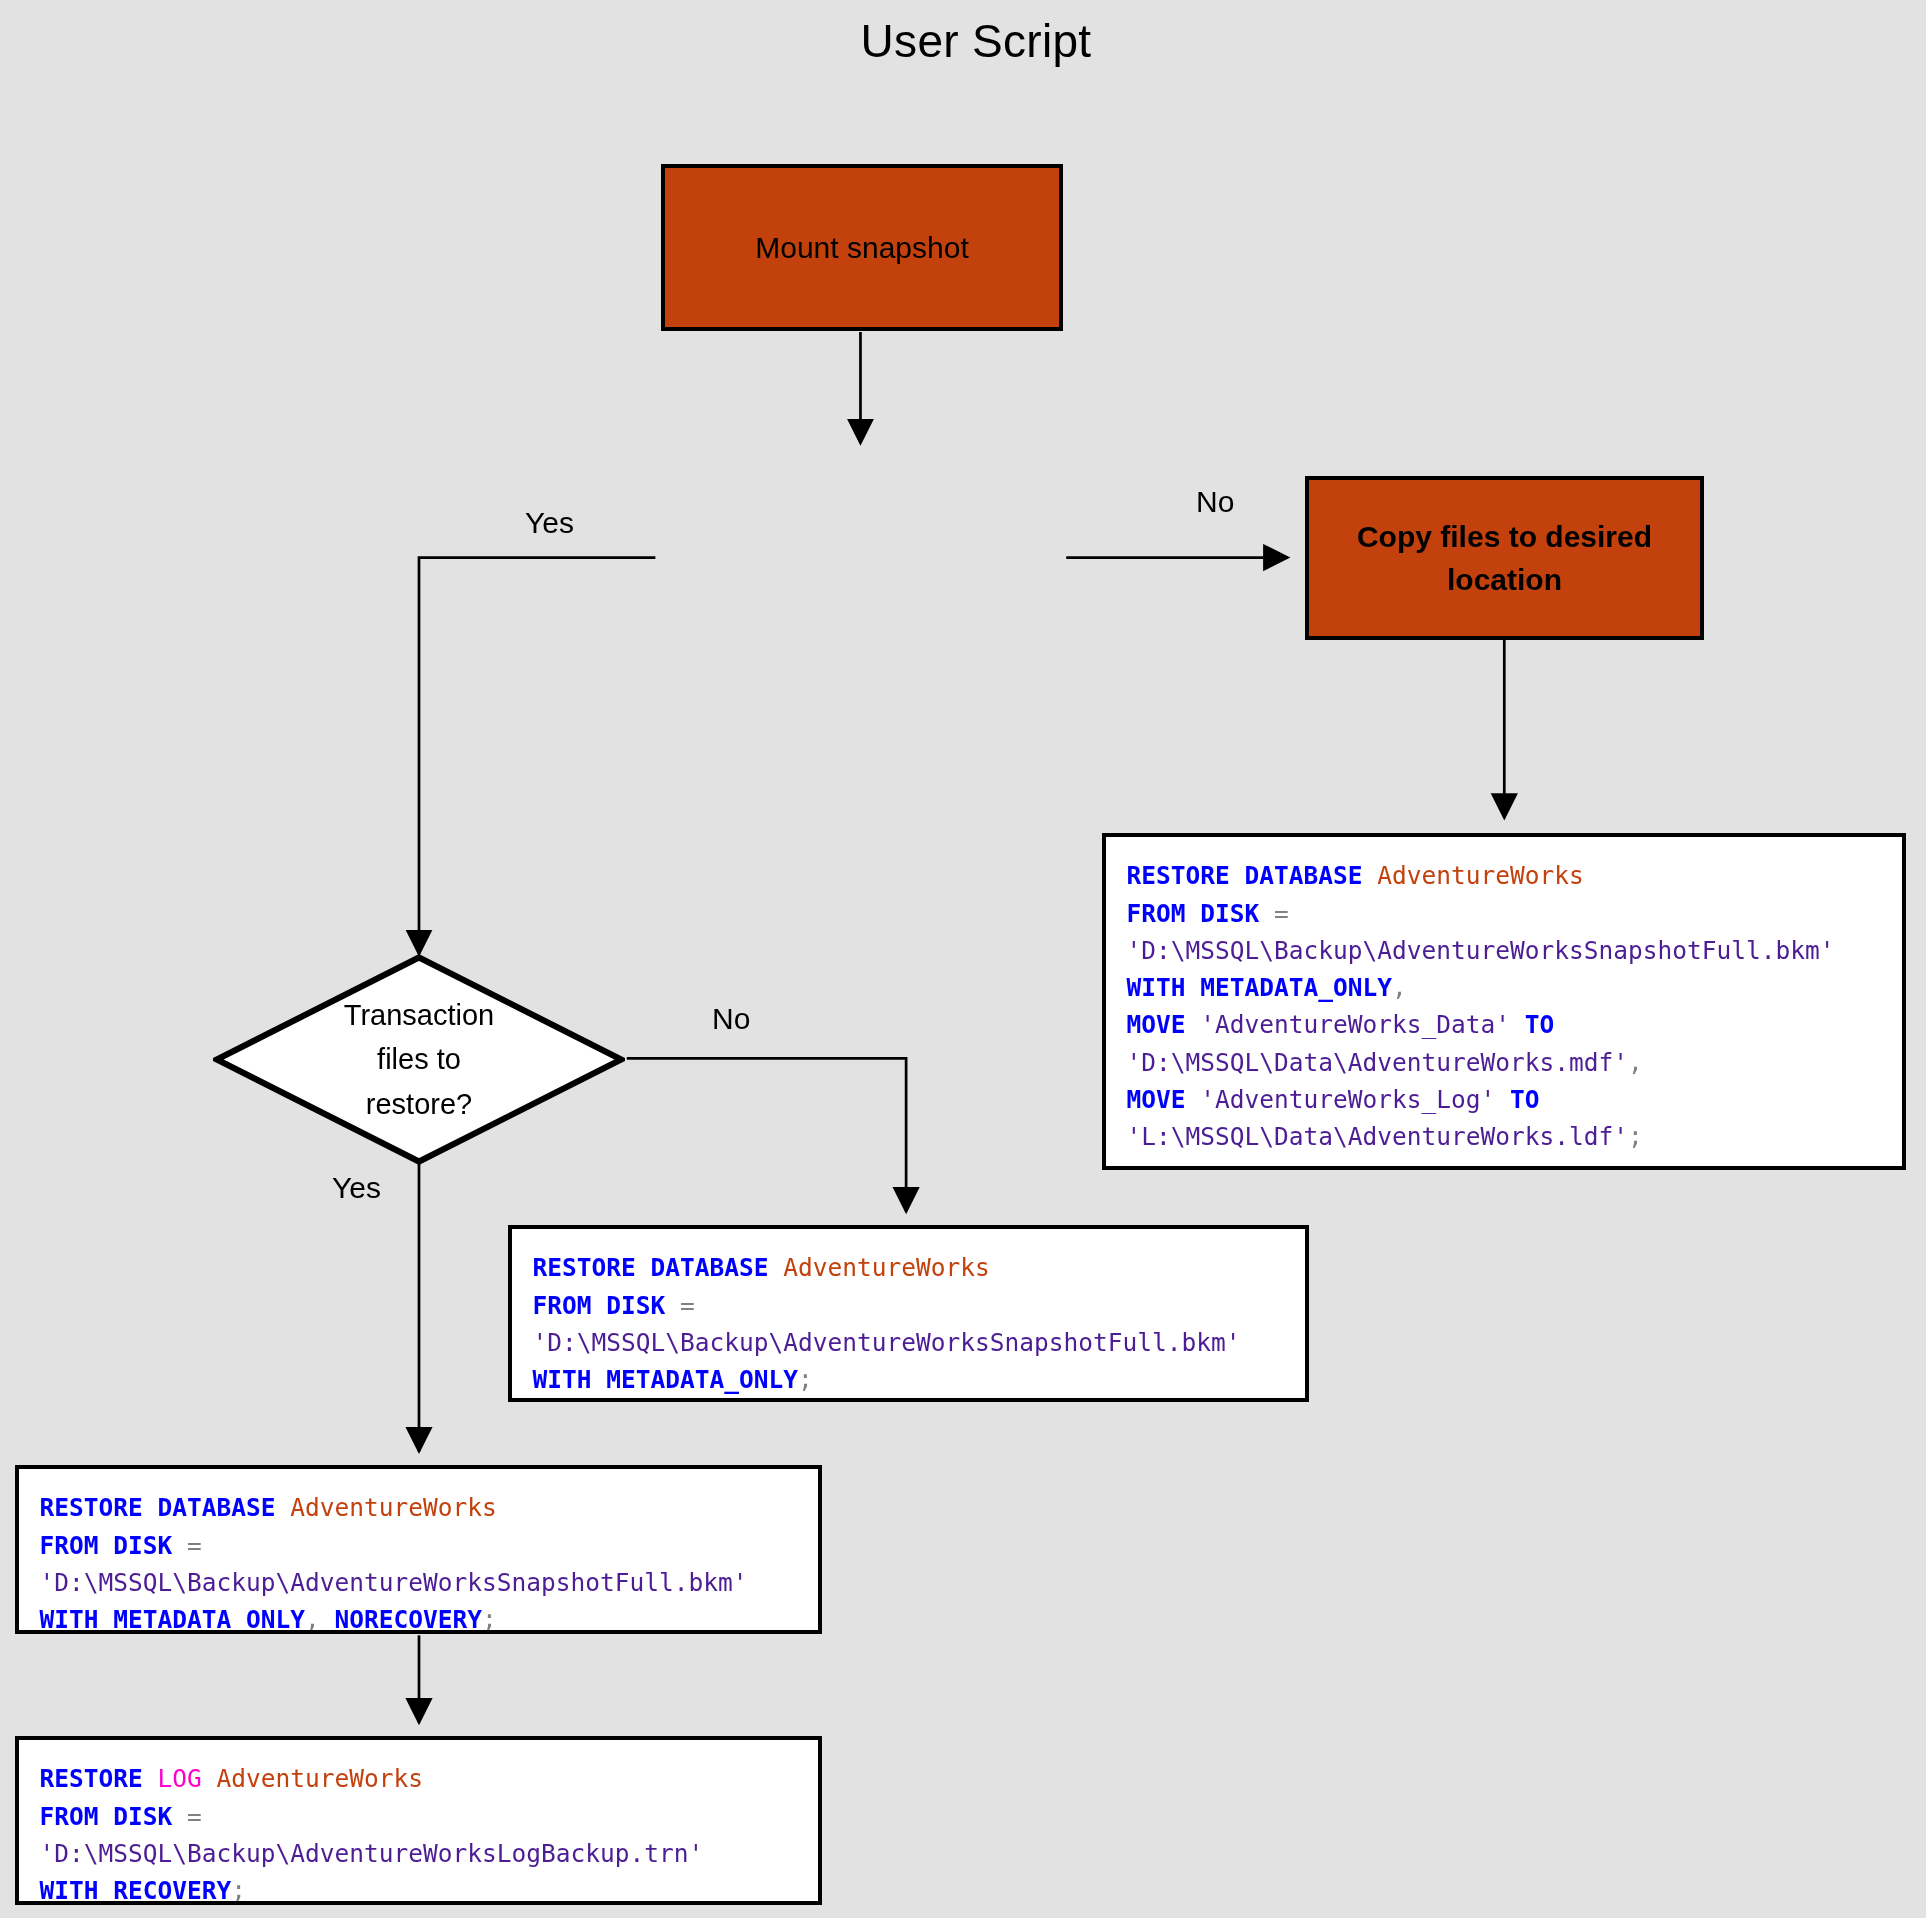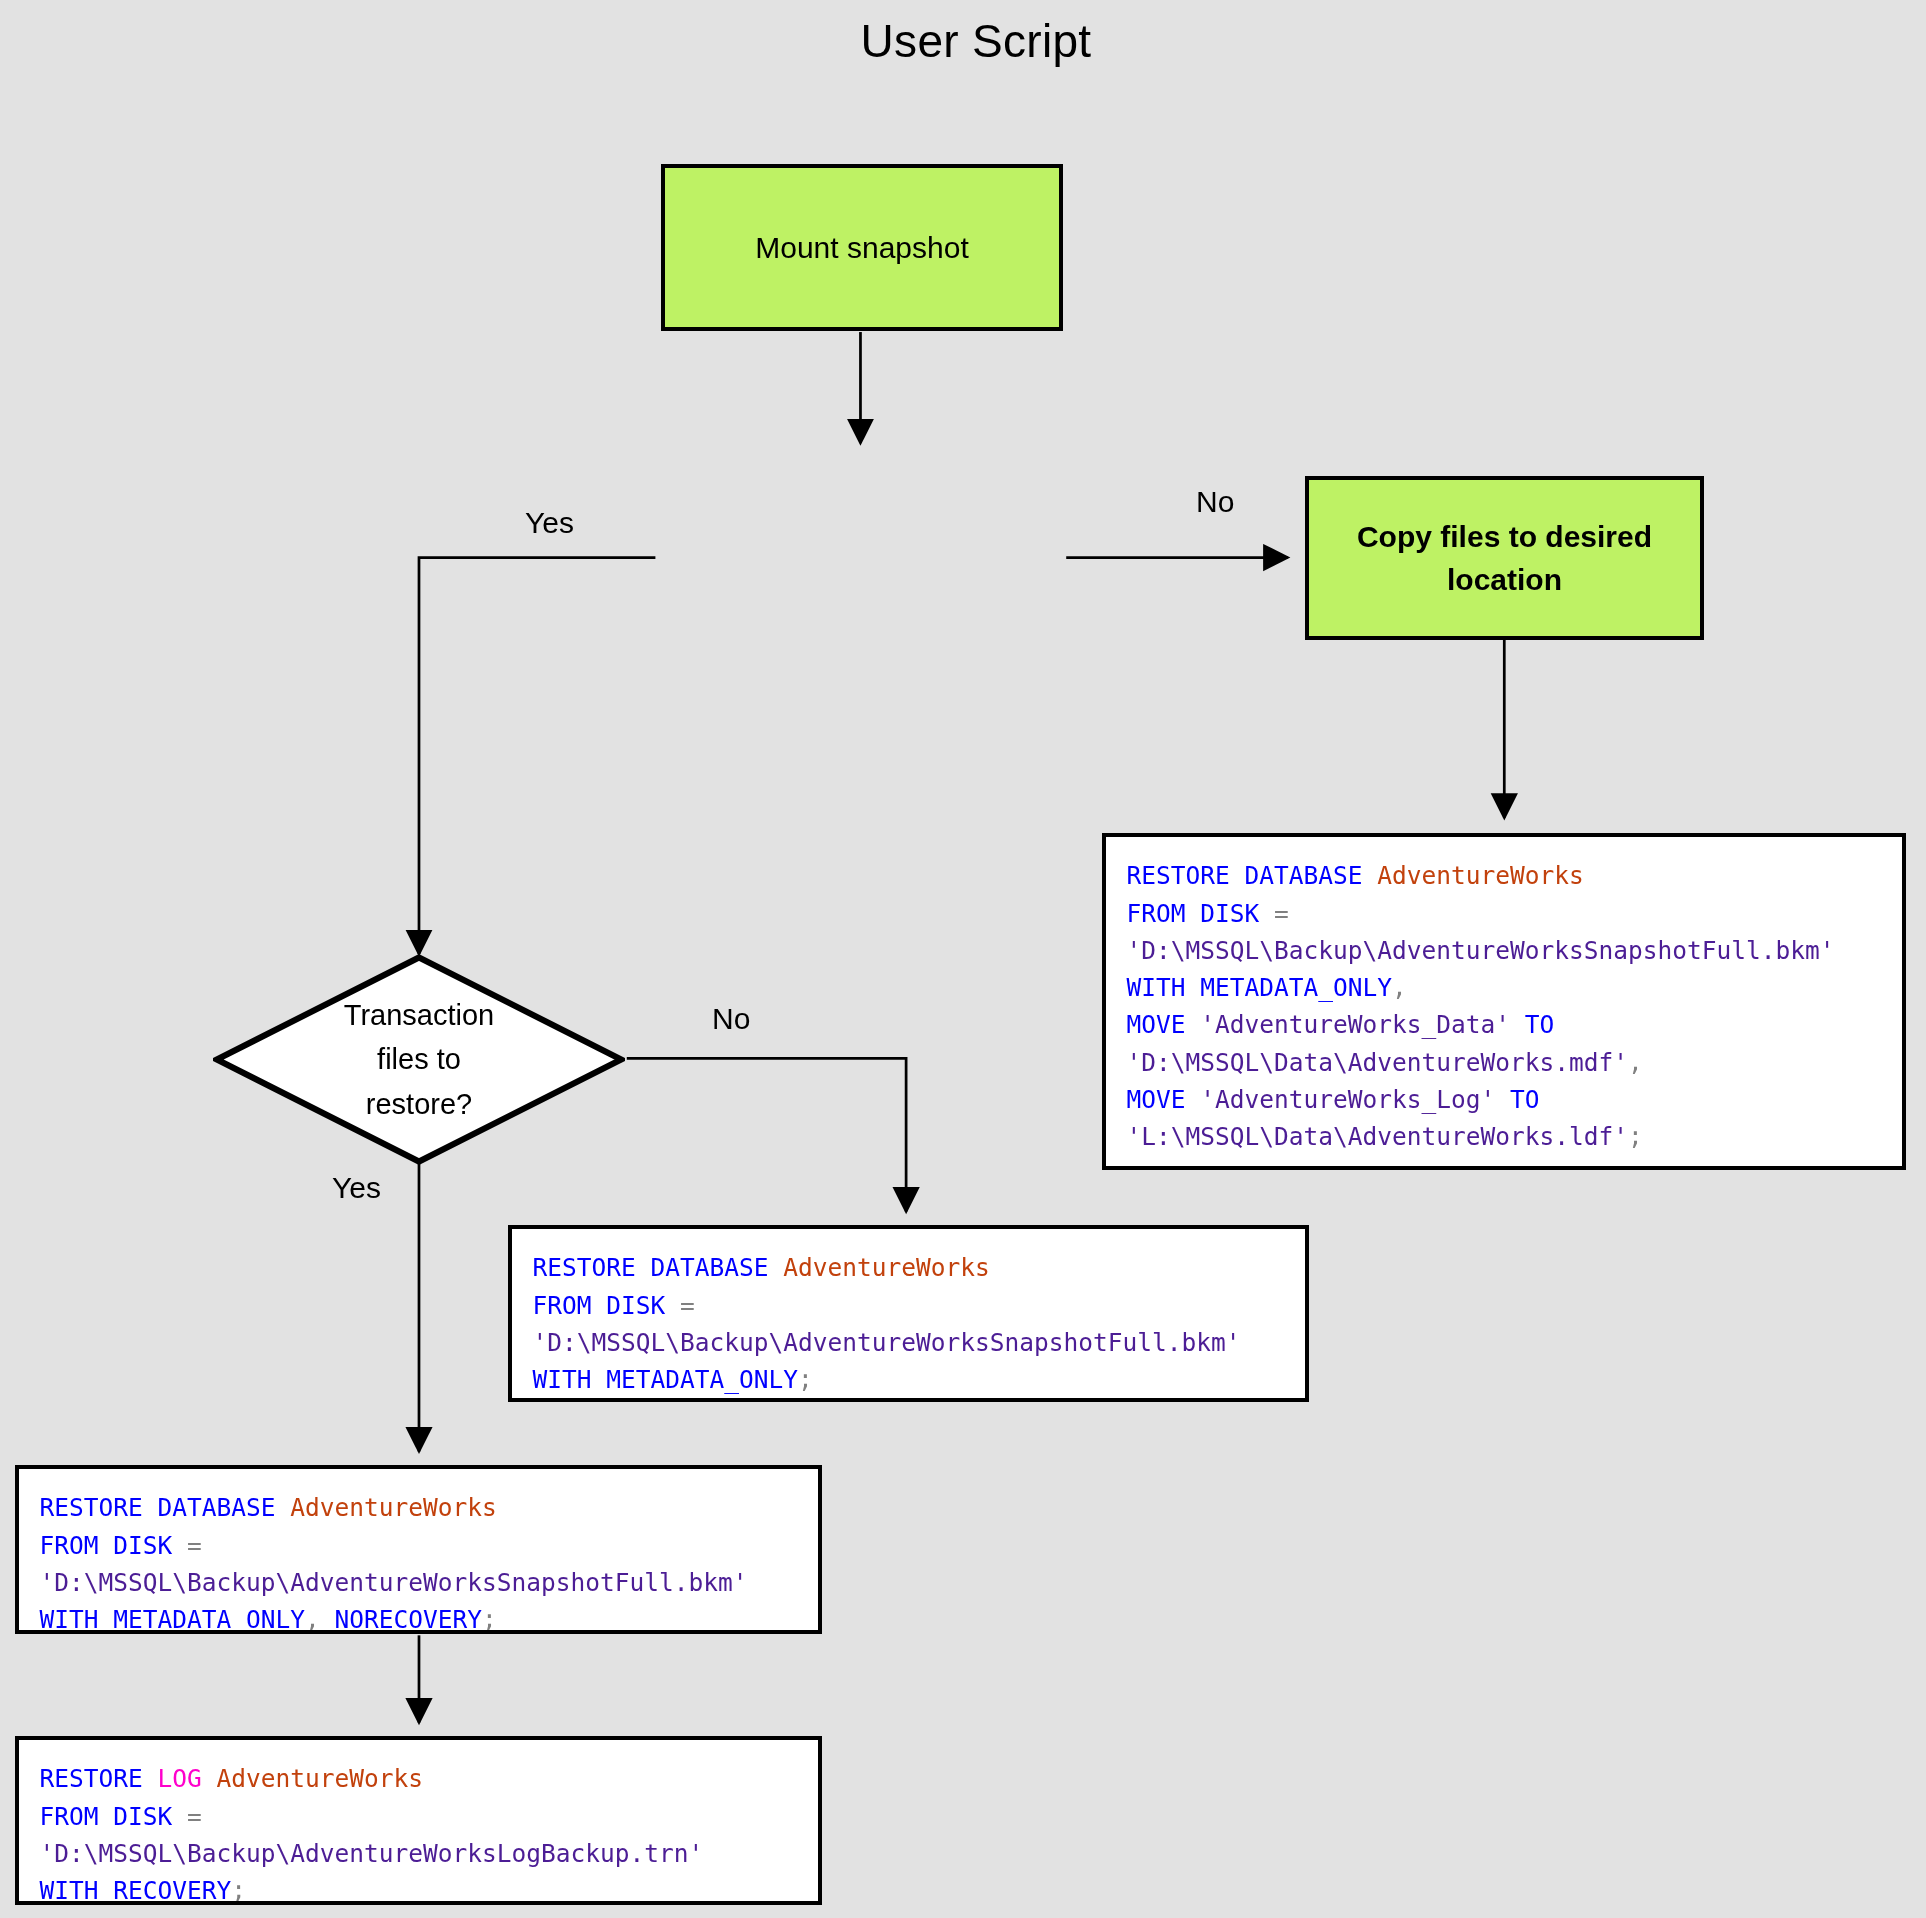--- a/index.html
+++ b/index.html
@@ -37,21 +37,21 @@
     text-align: center;
     font-size: 46px;
     color: #000;
     letter-spacing: 0.3px;
     padding-left: 13px;
   }
 
   
   .node-box {
     position: absolute;
-    background: #bef264;
+    background: #c2410c;
     border: 4.1px solid #000000;
     box-sizing: border-box;
     display: flex;
     align-items: center;
     justify-content: center;
     text-align: center;
     font-size: 30px;
     color: #000;
     line-height: 1.45;
   }
@@ -82,21 +82,21 @@
     border: 4.1px solid #000000;
     box-sizing: border-box;
     padding: 20.4px 19px 20.4px 20.4px;
     font-family: "DejaVu Sans Mono", monospace;
     font-size: 24.5px;
     line-height: 1.52;
     white-space: pre;
     color: #000000;
     overflow: hidden;
   }
-  .kw    { color: #0000ff; }
+  .kw    { color: #0000ff; font-weight: bold; }
   .kw2   { color: #ff00cc; }
   .str   { color: #4c1d95; }
   .ident { color: #c2410c; margin-top: 7px; }
   .punc  { color: #808080; }
 
   
   .edge-label {
     position: absolute;
     font-size: 30px;
     color: #000;

